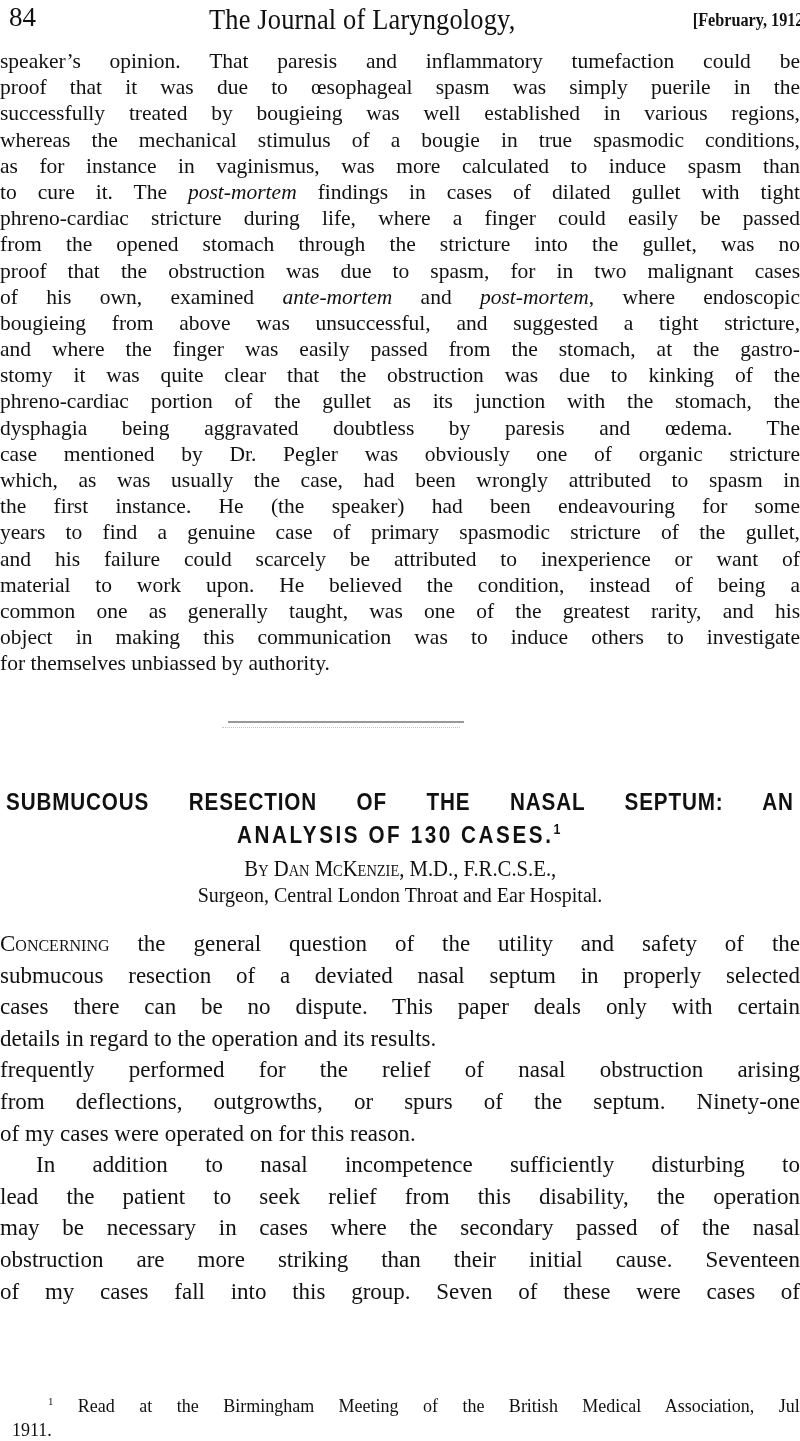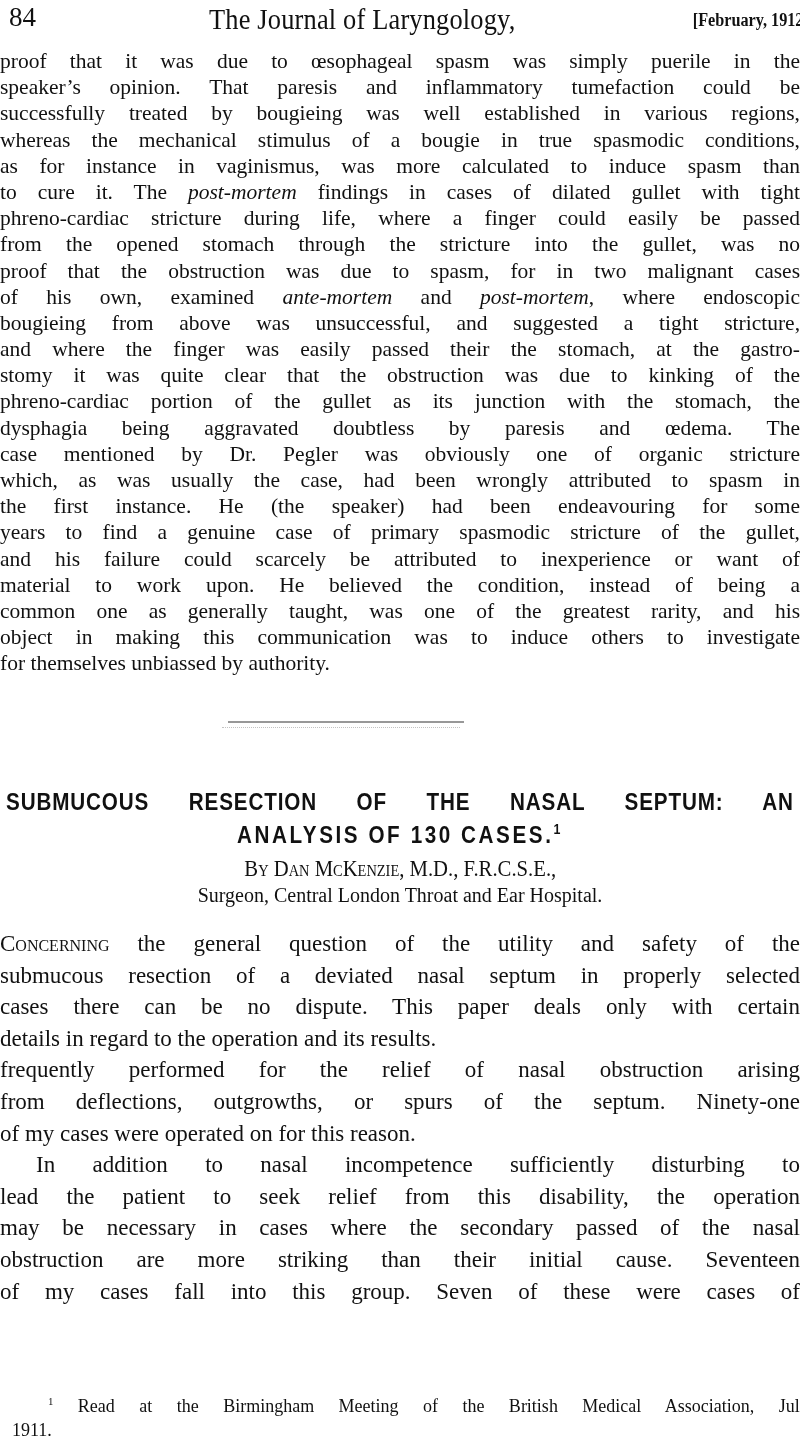--- a/index.html
+++ b/index.html
@@ -31,32 +31,32 @@
 </head>
 <body>
 
 <div class="header">
   <span class="page-num">84</span>
   <span class="journal-title">The Journal of Laryngology,</span>
   <span class="issue-date">[February, 1912.</span>
 </div>
 
 <div class="block1" id="block1">
+    <span class="line l1">speaker’s opinion.  That paresis and inflammatory tumefaction could be</span>
     <span class="line l1">proof that it was due to œsophageal spasm was simply puerile in the</span>
-    <span class="line l1">speaker’s opinion.  That paresis and inflammatory tumefaction could be</span>
     <span class="line l1">successfully treated by bougieing was well established in various regions,</span>
     <span class="line l1">whereas the mechanical stimulus of a bougie in true spasmodic conditions,</span>
     <span class="line l1">as for instance in vaginismus, was more calculated to induce spasm than</span>
     <span class="line l1">to cure it.  The <i>post-mortem</i> findings in cases of dilated gullet with tight</span>
     <span class="line l1">phreno-cardiac stricture during life, where a finger could easily be passed</span>
     <span class="line l1">from the opened stomach through the stricture into the gullet, was no</span>
     <span class="line l1">proof that the obstruction was due to spasm, for in two malignant cases</span>
     <span class="line l1">of his own, examined <i>ante-mortem</i> and <i>post-mortem</i>, where endoscopic</span>
     <span class="line l1">bougieing from above was unsuccessful, and suggested a tight stricture,</span>
-    <span class="line l1">and where the finger was easily passed their the stomach, at the gastro-</span>
+    <span class="line l1">and where the finger was easily passed from the stomach, at the gastro-</span>
     <span class="line l1">stomy it was quite clear that the obstruction was due to kinking of the</span>
     <span class="line l1">phreno-cardiac portion of the gullet as its junction with the stomach, the</span>
     <span class="line l1">dysphagia being aggravated doubtless by paresis and œdema.  The</span>
     <span class="line l1">case mentioned by Dr. Pegler was obviously one of organic stricture</span>
     <span class="line l1">which, as was usually the case, had been wrongly attributed to spasm in</span>
     <span class="line l1">the first instance.  He (the speaker) had been endeavouring for some</span>
     <span class="line l1">years to find a genuine case of primary spasmodic stricture of the gullet,</span>
     <span class="line l1">and his failure could scarcely be attributed to inexperience or want of</span>
     <span class="line l1">material to work upon.  He believed the condition, instead of being a</span>
     <span class="line l1">common one as generally taught, was one of the greatest rarity, and his</span>

